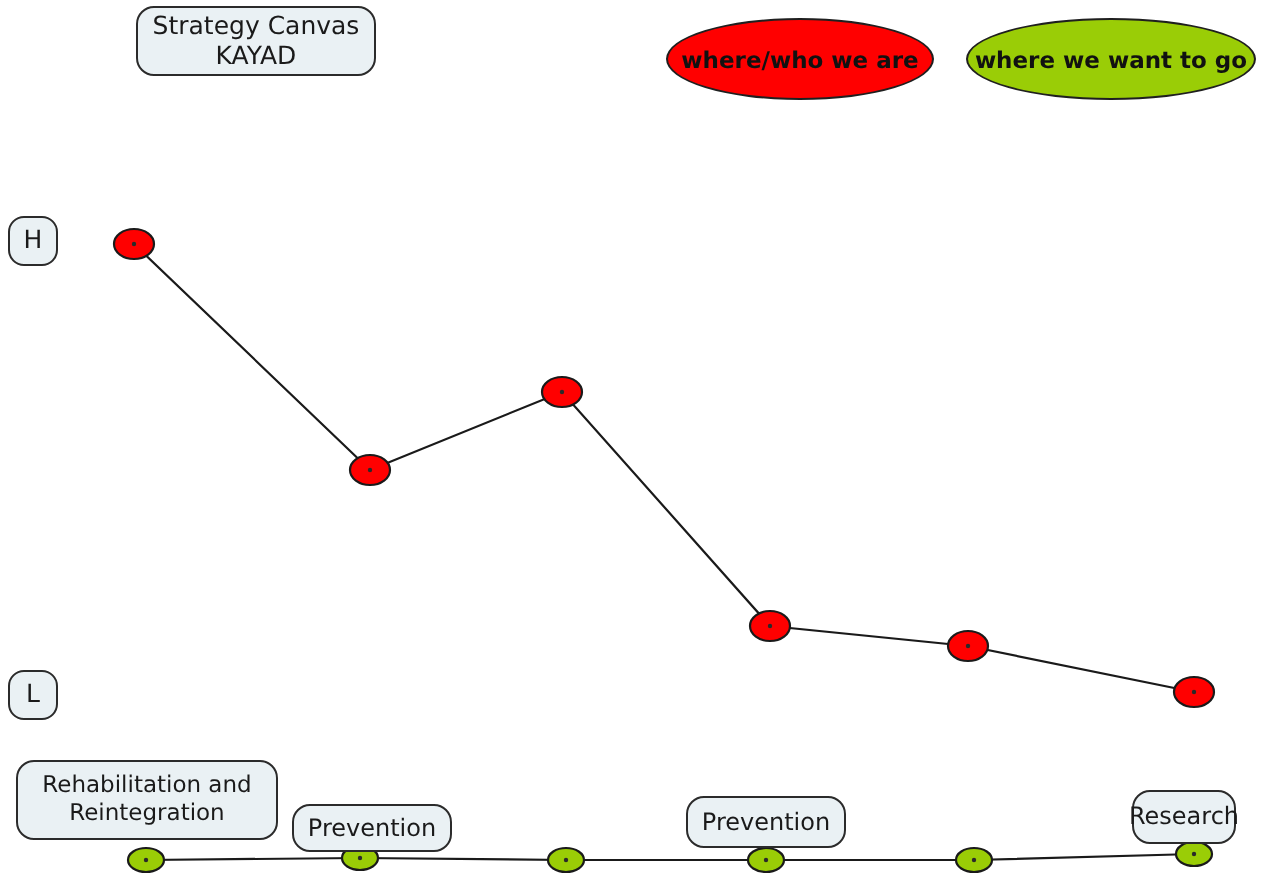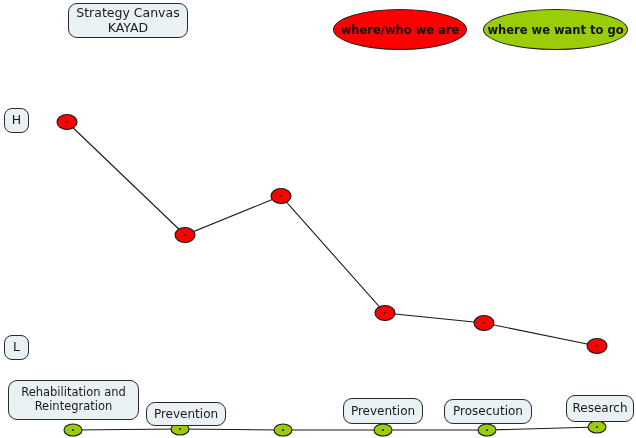--- a/index.html
+++ b/index.html
@@ -80,22 +80,21 @@
   <div class="legend-ellipse" id="legend-0" style="left: 333px; top: 9px; width: 134px; height: 41px; background: rgb(255, 0, 0); color: rgb(17, 17, 17);">where/who we are</div>
   <div class="legend-ellipse" id="legend-1" style="left: 483px; top: 9px; width: 145px; height: 41px; background: rgb(154, 205, 6); color: rgb(17, 17, 17);">where we want to go</div>
 
   <div class="rbox axis-marker" id="axis-high" style="left: 4px; top: 108px; width: 25px; height: 25px;">H</div>
   <div class="rbox axis-marker" id="axis-low" style="left: 4px; top: 335px; width: 25px; height: 25px;">L</div>
 
   <div class="rbox cat-box" id="cat-box-0" style="left: 8px; top: 380px; width: 131px; height: 40px;">Rehabilitation and
 Reintegration</div>
   <div class="rbox cat-box" id="cat-box-1" style="left: 146px; top: 402px; width: 80px; height: 24px;">Prevention</div>
   <div class="rbox cat-box" id="cat-box-3" style="left: 343px; top: 398px; width: 80px; height: 26px;">Prevention</div>
-  <div class="rbox cat-box" id="cat-box-4" style="left: 444px; top: 399px; width: 88px; height: 25px;">Prosecution</div>
-  <div class="rbox cat-box" id="cat-box-5" style="left: 566px; top: 395px; width: 68px; height: 27px; text-align: right;">Research</div>
+  <div class="rbox cat-box" id="cat-box-5" style="left: 566px; top: 395px; width: 52px; height: 27px; text-align: right;">Research</div>
 
   <svg id="plot-layer" viewBox="0 0 636 438" xmlns="http://www.w3.org/2000/svg">
     <g id="series-lines">
         <polyline points="67,122 185,235 281,196 385,313 484,323 597,346" fill="none" stroke="#1a1a1a" stroke-width="1.1"></polyline>
         <polyline points="73,430 180,429 283,430 383,430 487,430 597,427" fill="none" stroke="#1a1a1a" stroke-width="1.1"></polyline>
       </g>
     <g id="series-markers">
         <ellipse cx="67" cy="122" rx="10" ry="7.5" fill="#ff0000" stroke="#1a1a1a" stroke-width="1.1"></ellipse>
         <circle cx="67" cy="122" r="1.1" fill="#2a2a2a"></circle>
         <ellipse cx="185" cy="235" rx="10" ry="7.5" fill="#ff0000" stroke="#1a1a1a" stroke-width="1.1"></ellipse>

